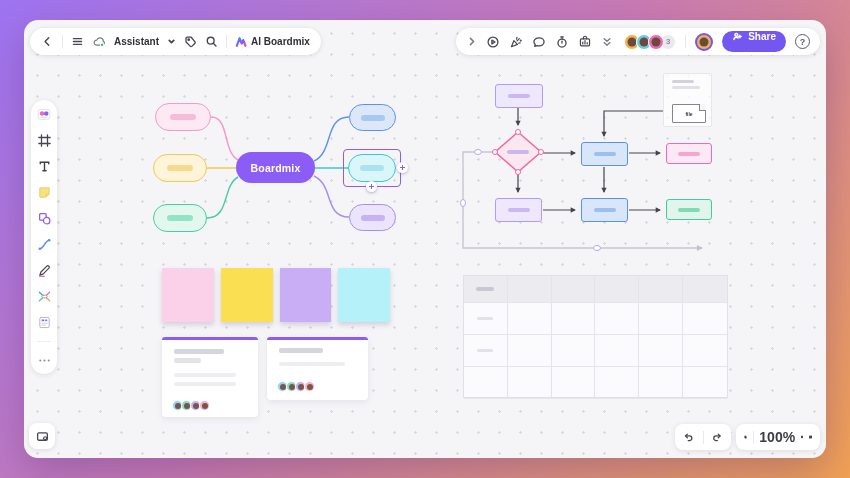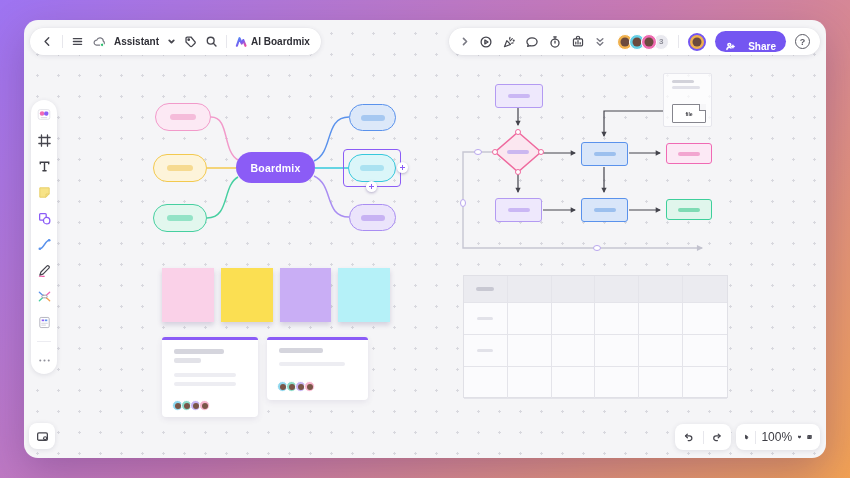--- a/index.html
+++ b/index.html
@@ -28,42 +28,42 @@
   .avatars { display:flex; align-items:center; margin-left:2px; }
   .avatar { width:16px; height:16px; border-radius:50%; border:1.5px solid #fff; position:relative; }
   .avatar + .avatar { margin-left:-4px; }
   .face { position:absolute; left:50%; top:56%; transform:translate(-50%,-50%);
           width:9px; height:9px; border-radius:50%; background:#6b4a3e; }
   .count-badge { width:16px; height:16px; margin-left:-4px; border-radius:50%; background:#e9e9ef;
                  border:1.5px solid #fff; color:#8f8f99; font-size:8px; font-weight:bold;
                  display:flex; align-items:center; justify-content:center; }
   .own-avatar { width:18px; height:18px; border-radius:50%; border:2px solid #7456f1;
                 background:#caa; position:relative; }
-  .share-btn { height:21px; padding:0 10px; border-radius:11px; display:flex; align-items:flex-end;
-               gap:12px; color:#fff; font-size:10px; font-weight:bold; cursor:pointer; }
+  .share-btn { height:21px; padding:0 10px; border-radius:11px; display:flex; align-items:flex-start;
+               gap:5px; color:#fff; font-size:10px; font-weight:bold; cursor:pointer; }
   .help-btn { width:15px; height:15px; border-radius:50%; border:1.3px solid #5a5a64;
               color:#5a5a64; font-size:9px; font-weight:bold; display:flex; align-items:center;
               justify-content:center; cursor:pointer; }
 
   
   .sidebar { position:absolute; left:7px; top:80px; width:26px; padding:7px 0 6px;
              background:#fff; border-radius:13px; box-shadow:0 1px 5px rgba(50,50,80,.12);
              display:flex; flex-direction:column; align-items:center; gap:11px; z-index:10; }
   .sb-div { width:14px; height:1px; background:#ececf1; }
 
   
   .corner-btn { position:absolute; left:5px; top:403px; width:26px; height:26px; background:#fff;
                 border-radius:8px; box-shadow:0 1px 5px rgba(50,50,80,.12); display:flex;
                 align-items:center; justify-content:center; z-index:10; cursor:pointer; }
   .foot { position:absolute; top:404px; height:26px; background:#fff; border-radius:8px;
           box-shadow:0 1px 5px rgba(50,50,80,.12); display:flex; align-items:center;
           padding:0 8px; gap:8px; z-index:10; }
   .foot-undo { left:651px; width:56px; justify-content:center; }
   .foot-zoom { left:712px; width:84px; justify-content:center; gap:6px; }
-  .zoom-text { font-size:12px; color:#3c3c43; font-weight:normal; }
+  .zoom-text { font-size:14px; color:#3c3c43; font-weight:bold; }
 
   
   .node { position:absolute; border-radius:15px; border:1.5px solid; display:flex;
           align-items:center; justify-content:center; z-index:3; }
   .ph-bar { border-radius:3px; }
   .mm-center { position:absolute; left:212px; top:132px; width:79px; height:31px; border-radius:16px;
                display:flex; align-items:center; justify-content:center; color:#fff;
                font-size:10.5px; font-weight:bold; letter-spacing:.2px; z-index:4; }
   .sel-rect { position:absolute; left:319px; top:129px; width:58px; height:38px;
               border:1.5px solid #8b5cf6; border-radius:4px; z-index:4; }

